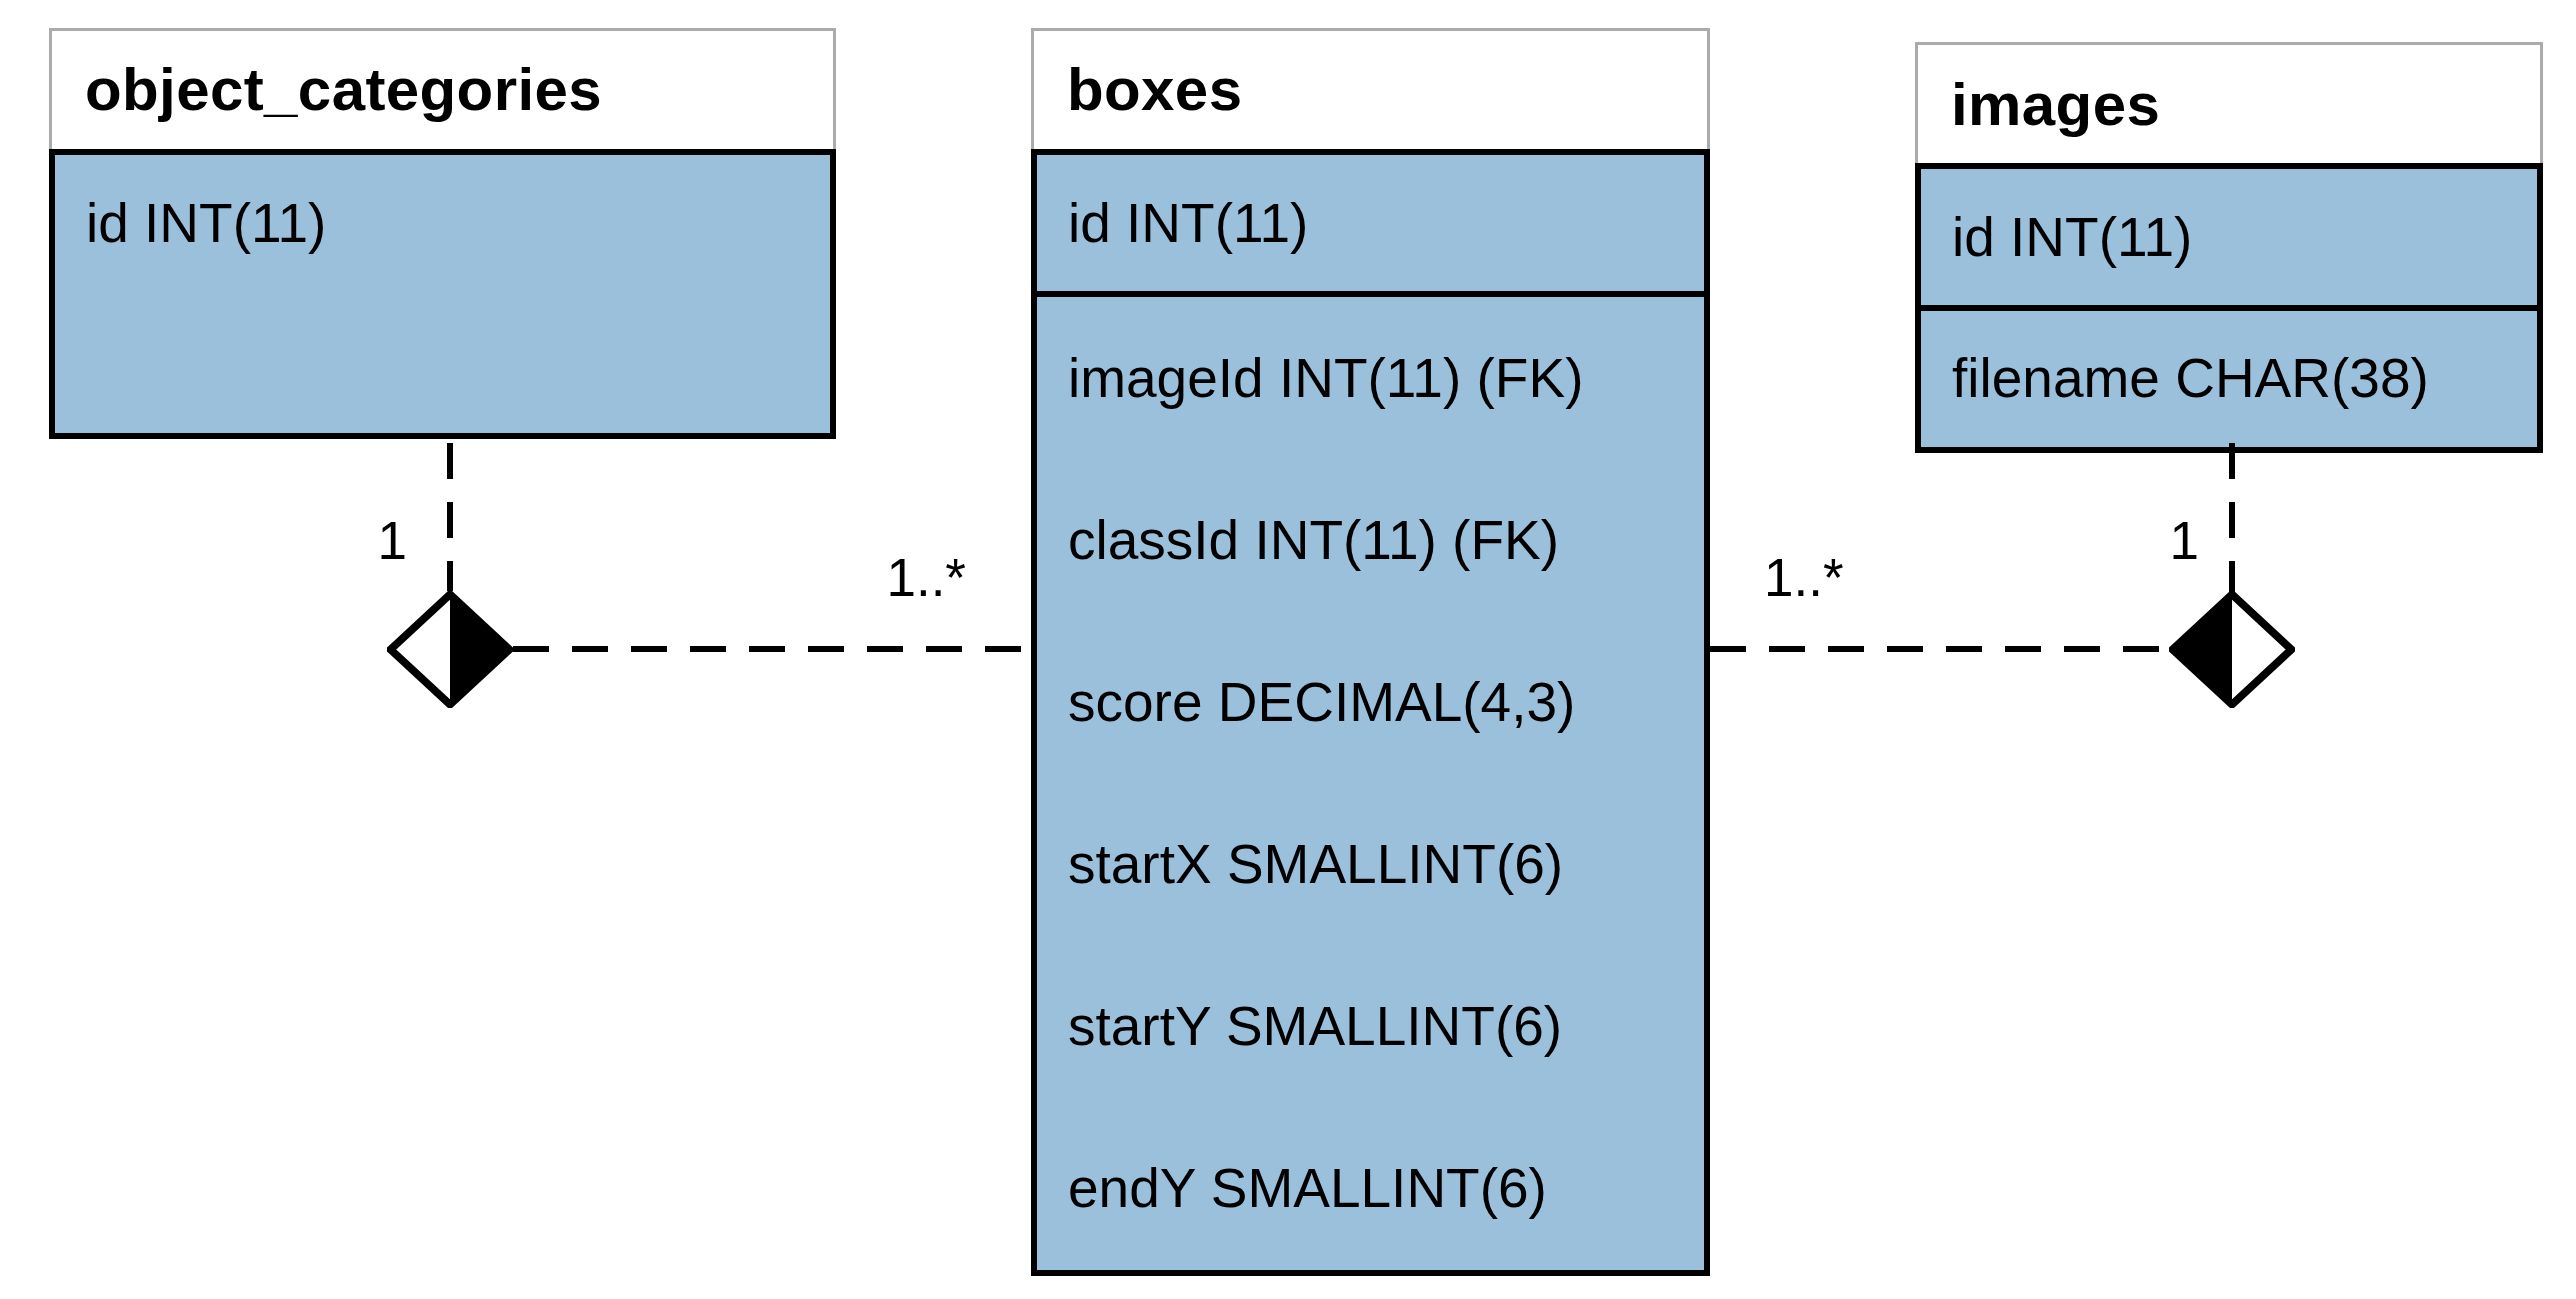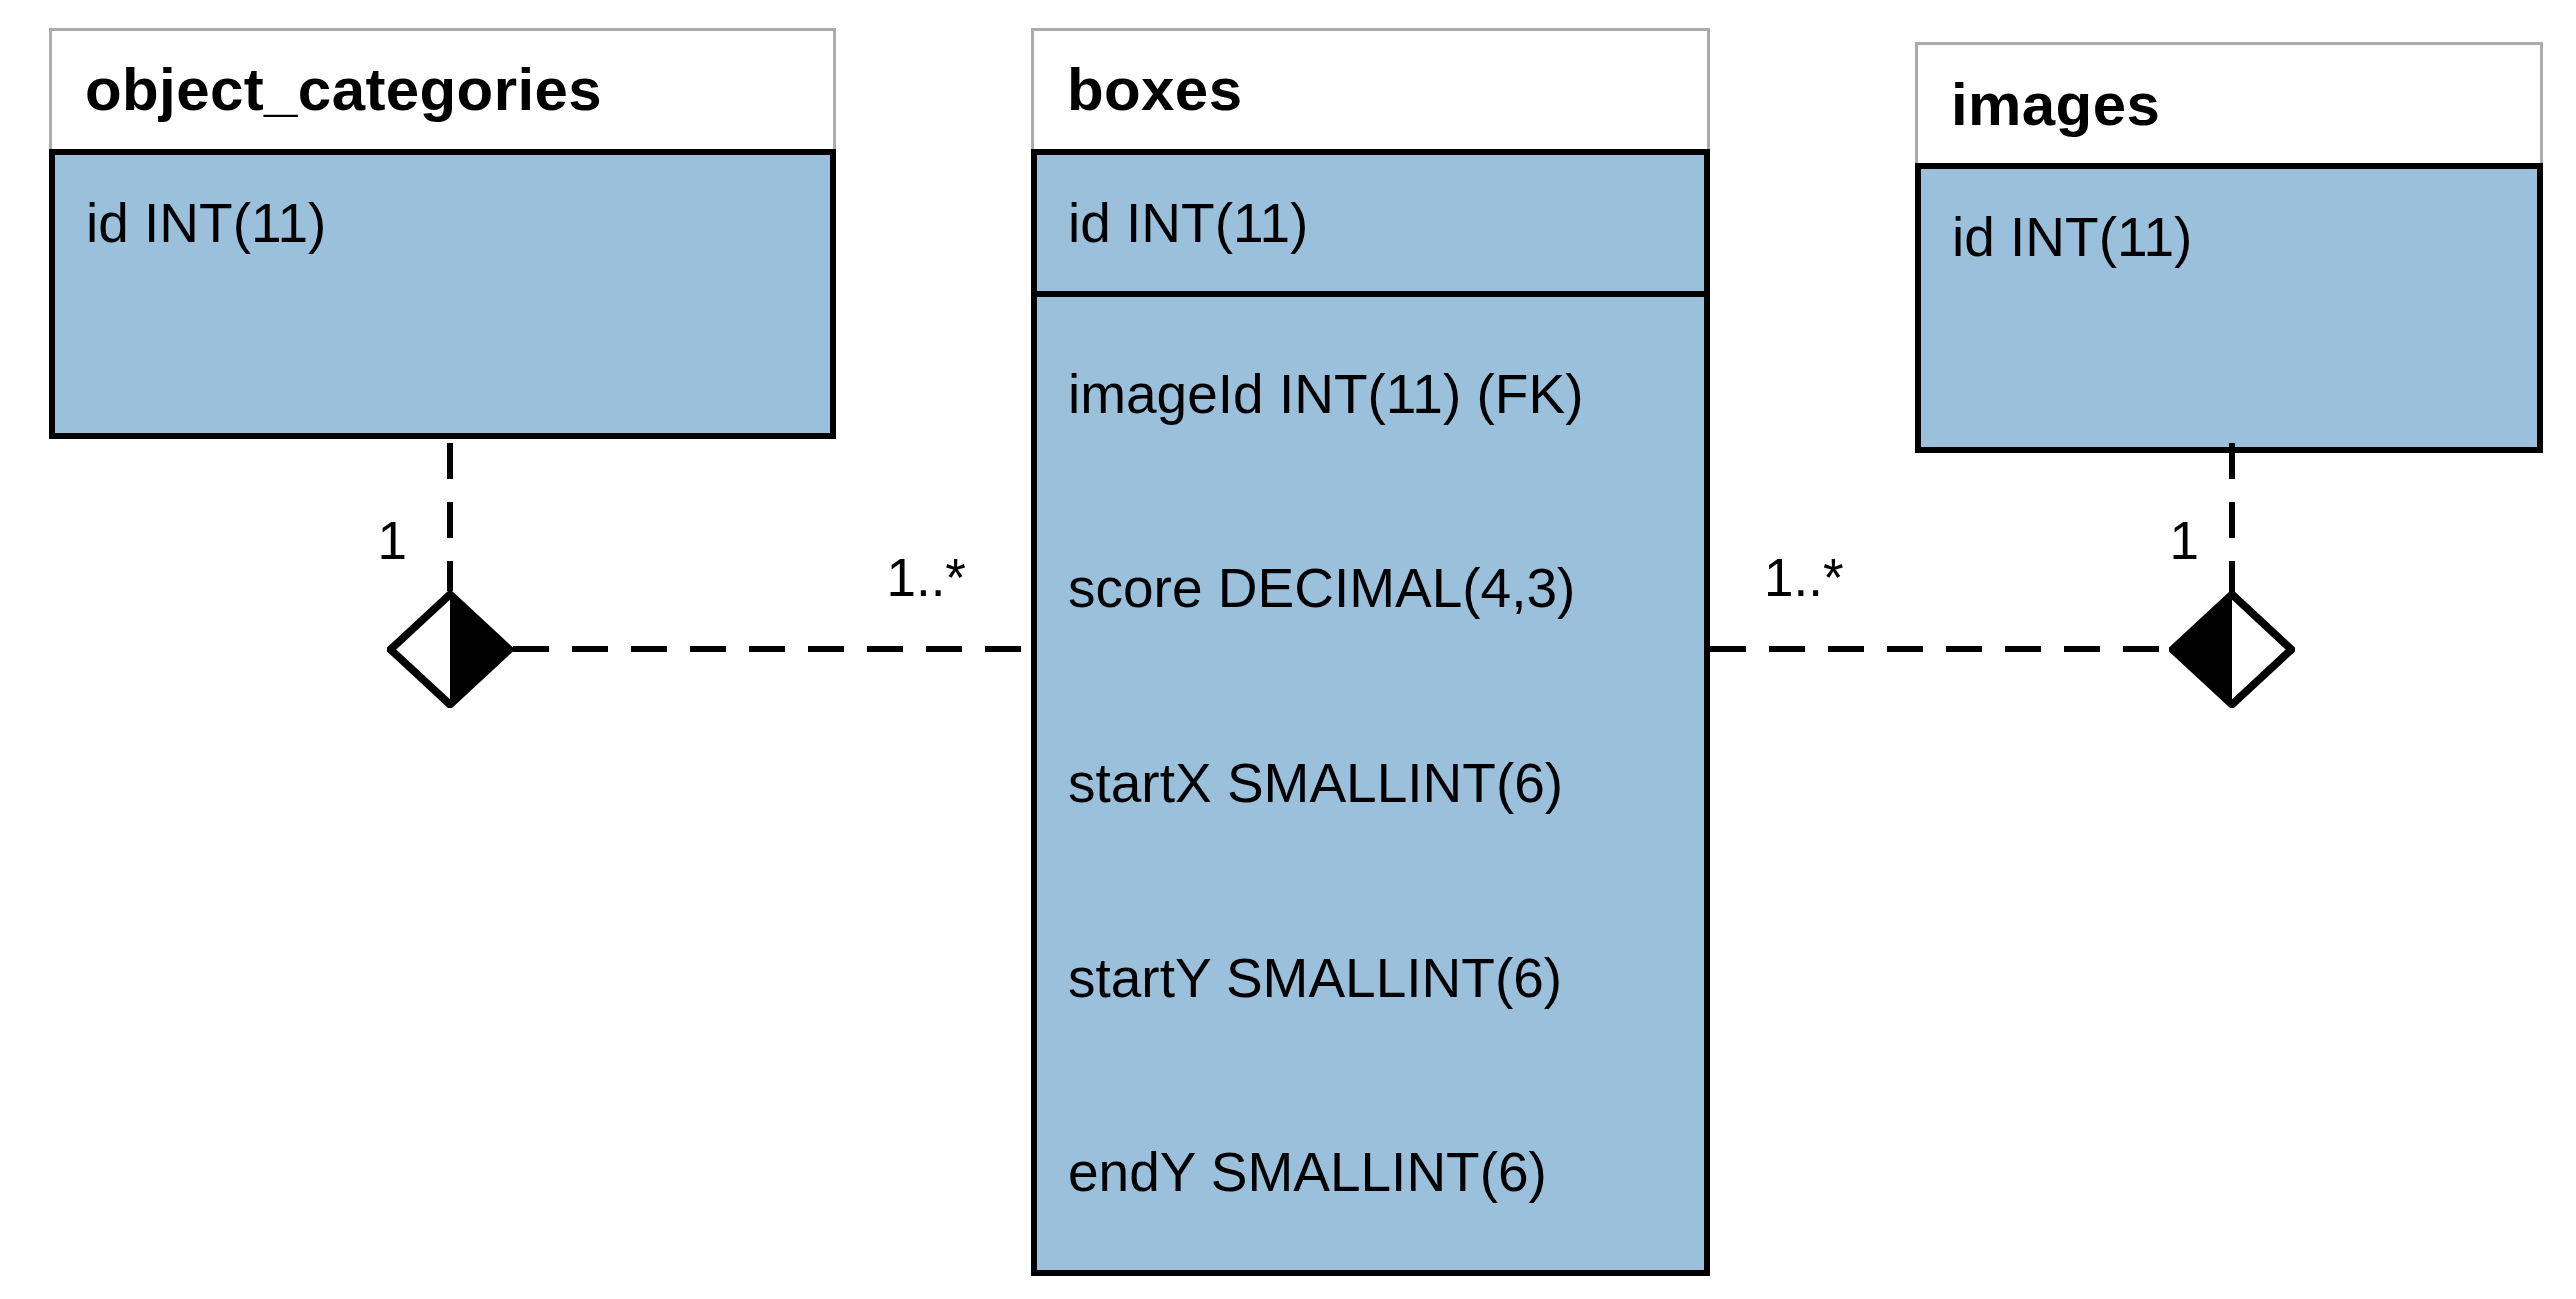--- a/index.html
+++ b/index.html
@@ -65,34 +65,36 @@
   </div>
 
   <div class="entity" style="left:1031px; top:27.5px; width:679px;">
     <div class="entity-header">
       <span class="entity-title">boxes</span>
     </div>
     <div class="entity-body" style="height:1127px;">
       <div class="row row-pk">id INT(11)</div>
       <div class="fields-section">
         <div class="row">imageId INT(11) (FK)</div>
+        <div class="row">classId INT(11) (FK)</div>
         <div class="row">score DECIMAL(4,3)</div>
         <div class="row">startX SMALLINT(6)</div>
         <div class="row">startY SMALLINT(6)</div>
         <div class="row">endY SMALLINT(6)</div>
       </div>
     </div>
   </div>
 
   <div class="entity" style="left:1915px; top:42px; width:628px;">
     <div class="entity-header">
       <span class="entity-title">images</span>
     </div>
     <div class="entity-body" style="height:290px;">
       <div class="row row-pk">id INT(11)</div>
+      <div class="row row-sep row-last">filename CHAR(38)</div>
     </div>
   </div>
 
   <div class="v-dash" style="left:447px; top:443px; height:148px;"></div>
   <div class="card-label ta-r" style="left:287px; top:514px; width:120px;">1</div>
   <svg class="diamond" style="left:387px; top:591px;" viewBox="0 0 146 136">
     <polygon points="73,4 142,68 73,132 4,68" fill="#ffffff" stroke="#000000" stroke-width="9"></polygon>
     <path d="M73,0 L146,68 L73,136 Z" fill="#000000"></path>
   </svg>
   <div class="h-dash" style="left:513px; top:646px; width:518px;"></div>

